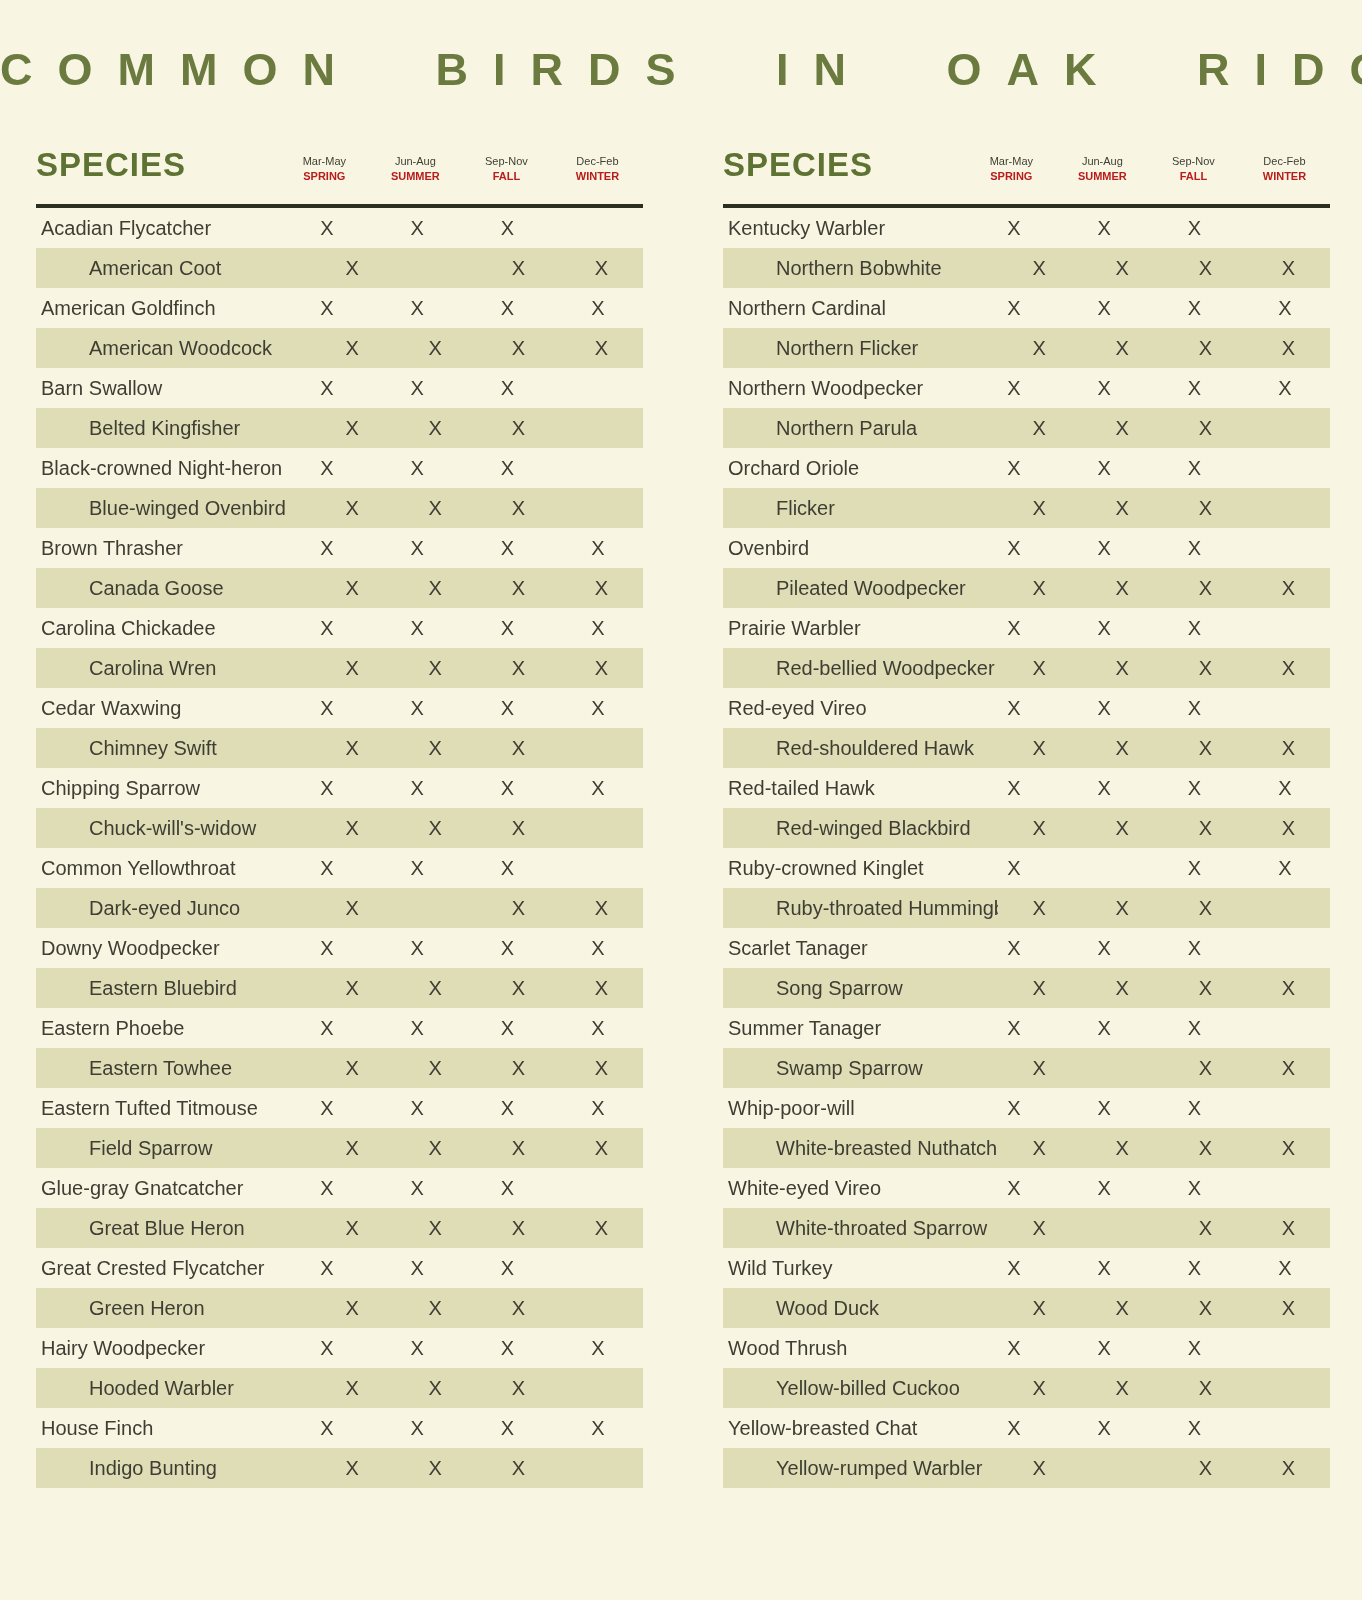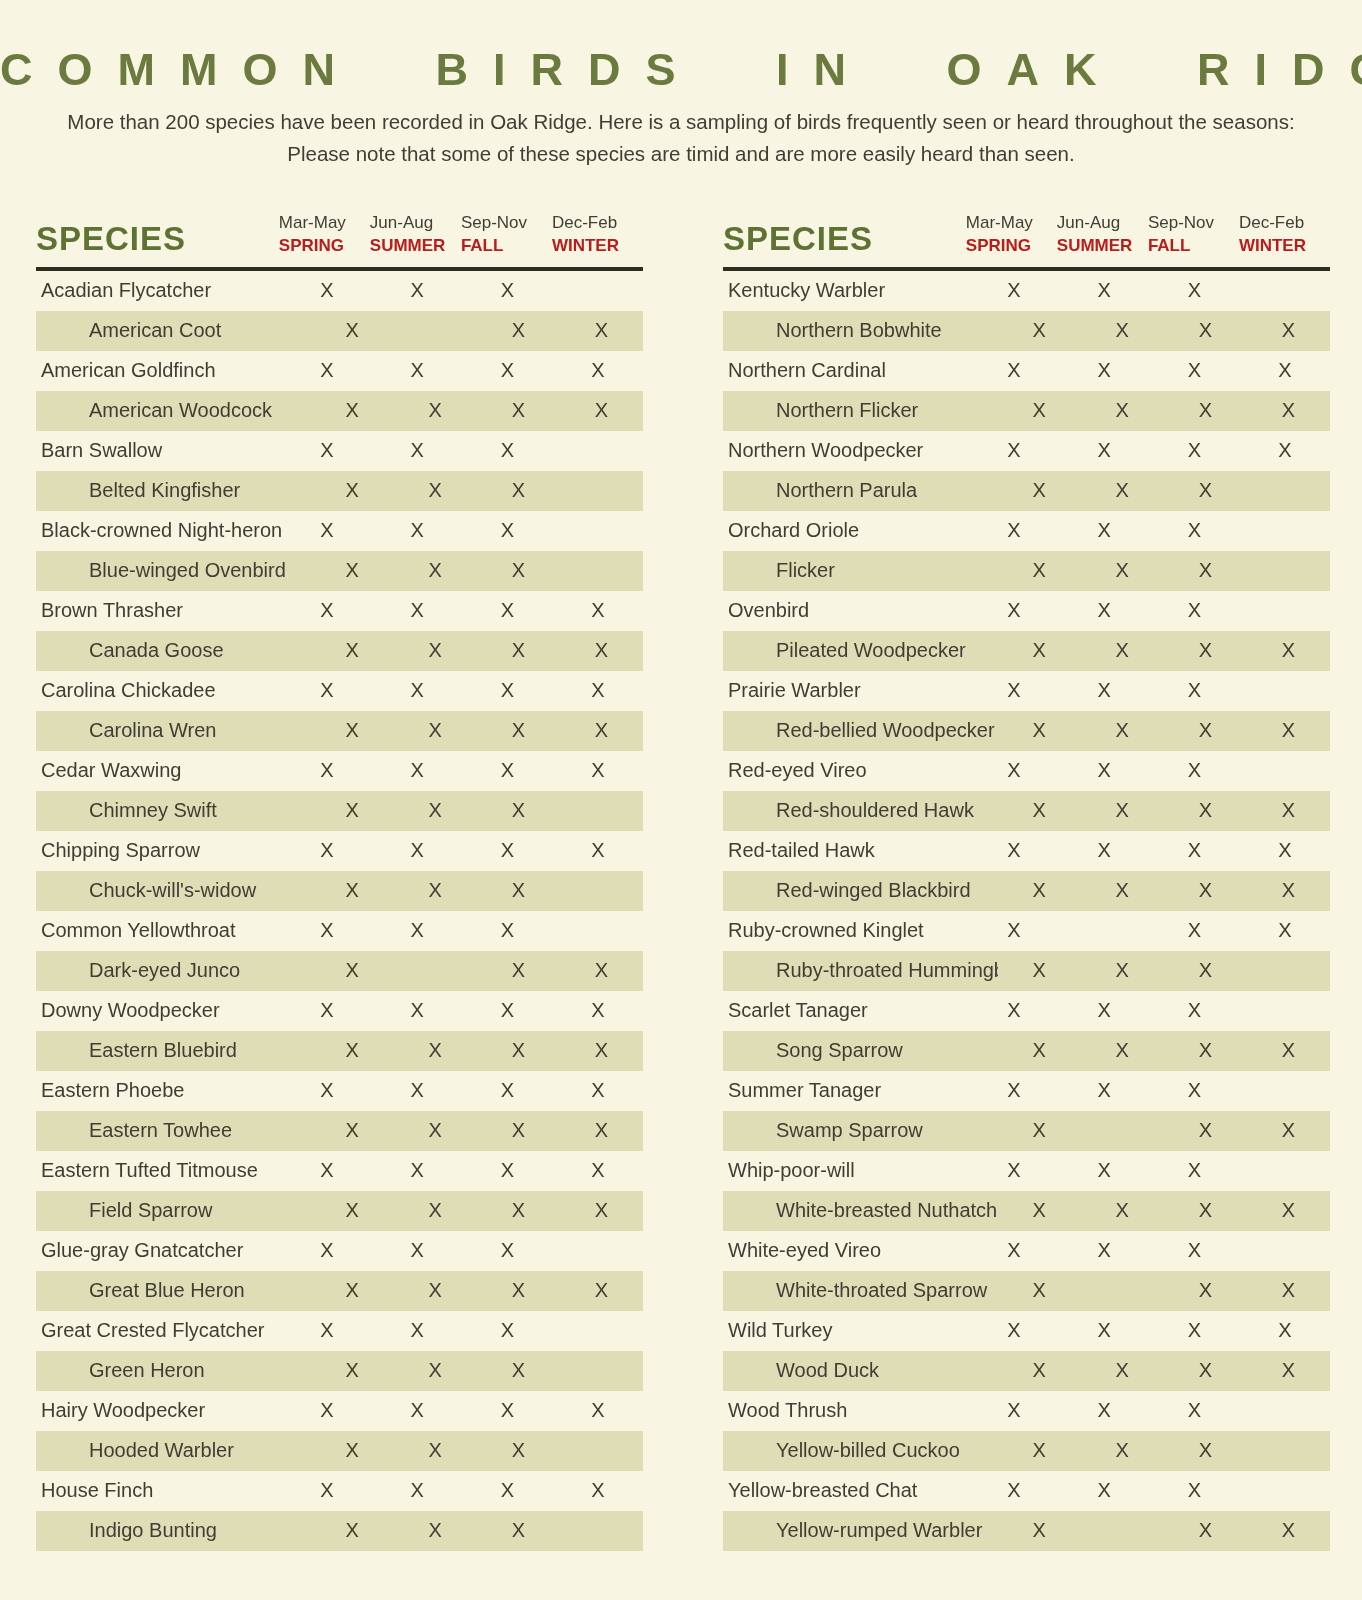--- a/index.html
+++ b/index.html
@@ -38,33 +38,34 @@
     display: flex;
     gap: 80px;
     padding: 26px 32px 0 36px;
   }
   .bird-table {
     flex: 1 1 0;
   }
   .thead {
     display: flex;
     align-items: flex-end;
-    padding-bottom: 9px;
+    padding-bottom: 20px;
     min-height: 62px;
   }
   .species-h {
     width: 40%;
     font-size: 33px;
     font-weight: bold;
     color: #5d7233;
     letter-spacing: 1px;
   }
   .season-h {
     width: 15%;
-    font-size: 17px;
+    text-align: center;
+    font-size: 11px;
     line-height: 1.35;
   }
   .season-h .range {
     display: block;
     color: #3e3e34;
   }
   .season-h .sname {
     display: block;
     color: #b91c1c;
     font-weight: bold;
@@ -97,24 +98,20 @@
     color: #3e3e34;
   }
 </style>
 </head>
 <body>
 
 <div class="page">
 
   <div class="title">COMMON BIRDS IN OAK RIDGE</div>
 
-  <div class="subtitle">
-    <span>More than 200 species have been recorded in Oak Ridge. Here is a sampling of birds frequently seen or heard throughout the seasons:</span><br>
-    <span>Please note that some of these species are timid and are more easily heard than seen.</span>
-  </div>
 
   <div class="tables-wrap">
 
     <div class="bird-table">
       <div class="thead">
         <div class="species-h">SPECIES</div>
         <div class="season-h">
           <span class="range">Mar-May</span>
           <span class="sname">SPRING</span>
         </div>

